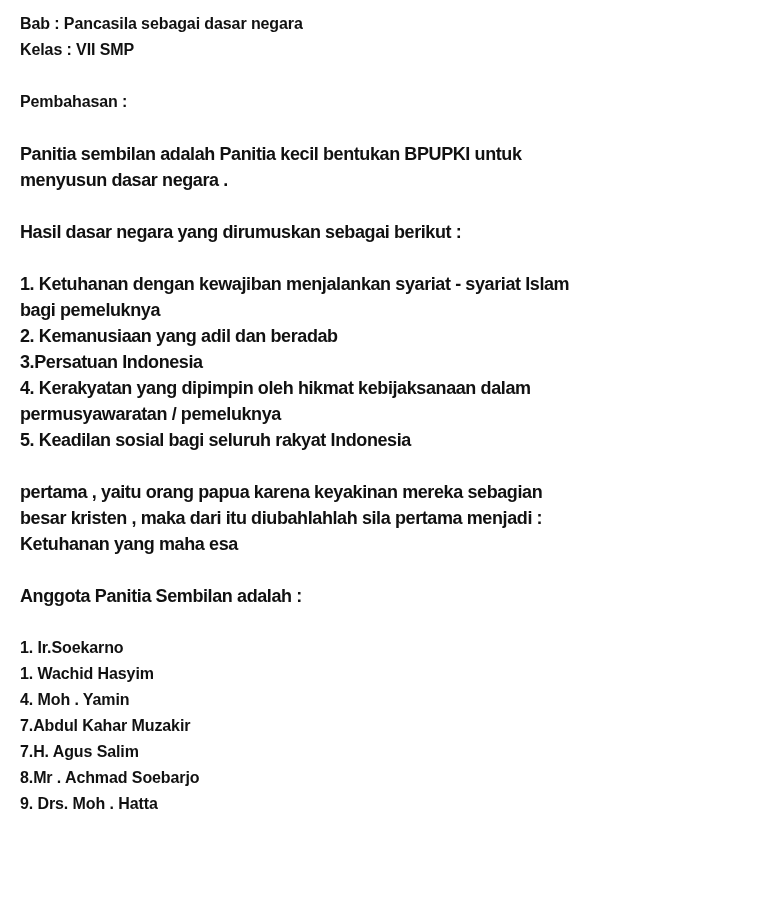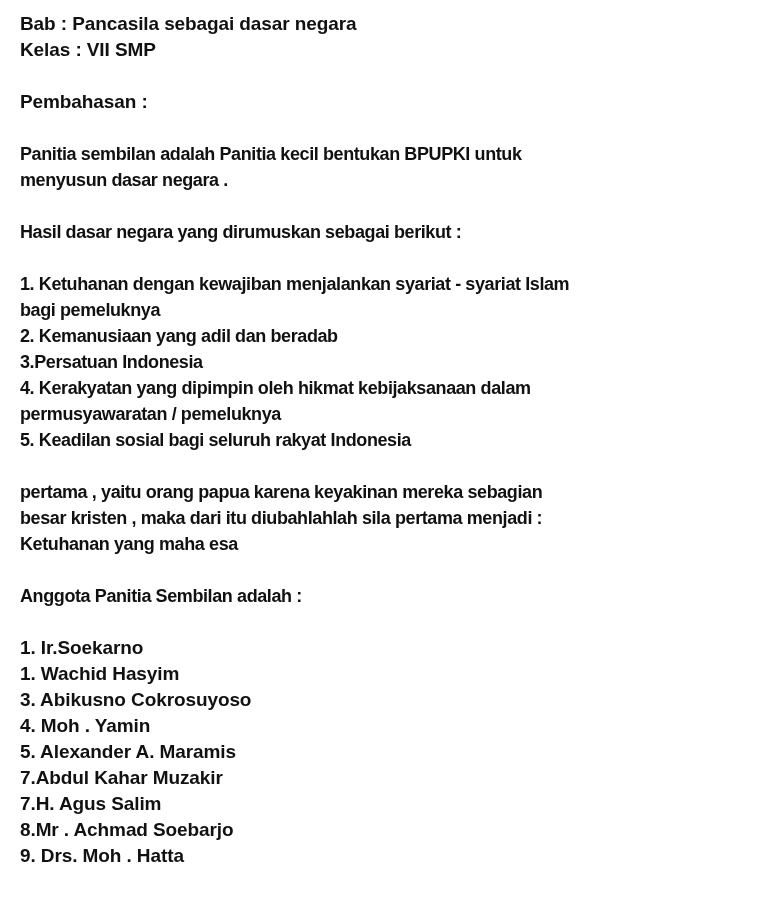--- a/index.html
+++ b/index.html
@@ -1,19 +1,19 @@
 <!DOCTYPE html>
 <html><head>
 <meta charset="utf-8">
 <style>
   html, body { margin:0; padding:0; background:#ffffff; }
   body { width:768px; height:908px; overflow:hidden; position:relative;
          font-family:"Liberation Sans", sans-serif; color:#111111; }
   .doc { position:absolute; left:20px; top:11px; width:740px; }
-  .line { font-size:19px; font-weight:bold; line-height:26px; height:26px; white-space:nowrap; letter-spacing:-0.1px; }
+  .line { font-size:16px; font-weight:bold; line-height:26px; height:26px; white-space:nowrap; letter-spacing:-0.1px; }
   .line.cond { font-size:18px; letter-spacing:-0.4px; }
   .blank { height:26px; }
 </style>
 </head>
 <body>
 
 <div class="doc">
   <div class="line">Bab : Pancasila sebagai dasar negara</div>
   <div class="line">Kelas : VII SMP</div>
   <div class="blank"></div>
@@ -34,21 +34,19 @@
   <div class="blank"></div>
   <div class="line cond">pertama , yaitu orang papua karena keyakinan mereka sebagian</div>
   <div class="line cond">besar kristen , maka dari itu diubahlahlah sila pertama menjadi :</div>
   <div class="line cond">Ketuhanan yang maha esa</div>
   <div class="blank"></div>
   <div class="line cond">Anggota Panitia Sembilan adalah :</div>
   <div class="blank"></div>
   <div>
     <div class="line">1. Ir.Soekarno</div>
     <div class="line">1. Wachid Hasyim</div>
-    <div class="line">3. Abikusno Cokrosuyoso</div>
     <div class="line">4. Moh . Yamin</div>
-    <div class="line">5. Alexander A. Maramis</div>
     <div class="line">7.Abdul Kahar Muzakir</div>
     <div class="line">7.H. Agus Salim</div>
     <div class="line">8.Mr . Achmad Soebarjo</div>
     <div class="line">9. Drs. Moh . Hatta</div>
   </div>
 </div>
 
 </body></html>

